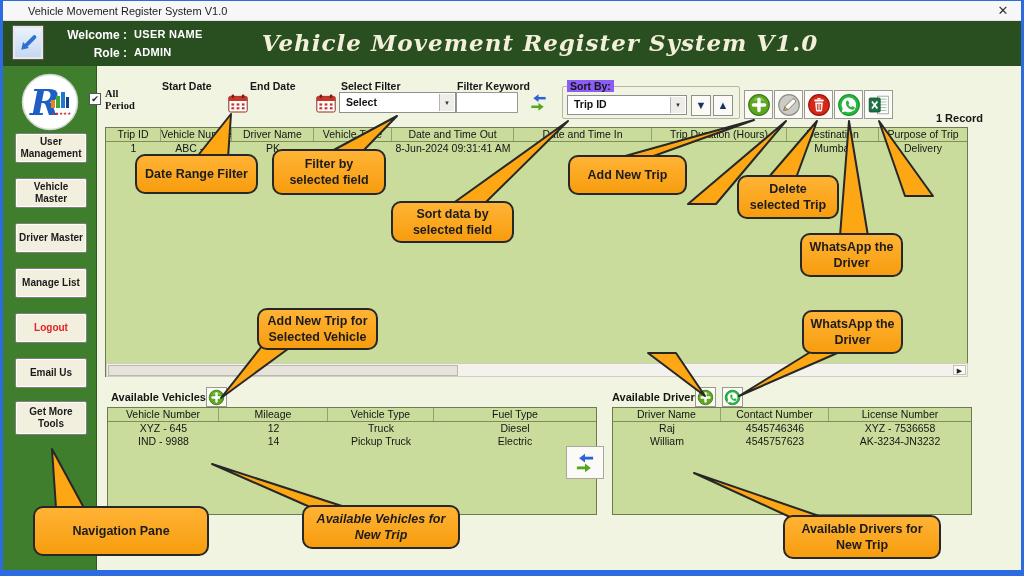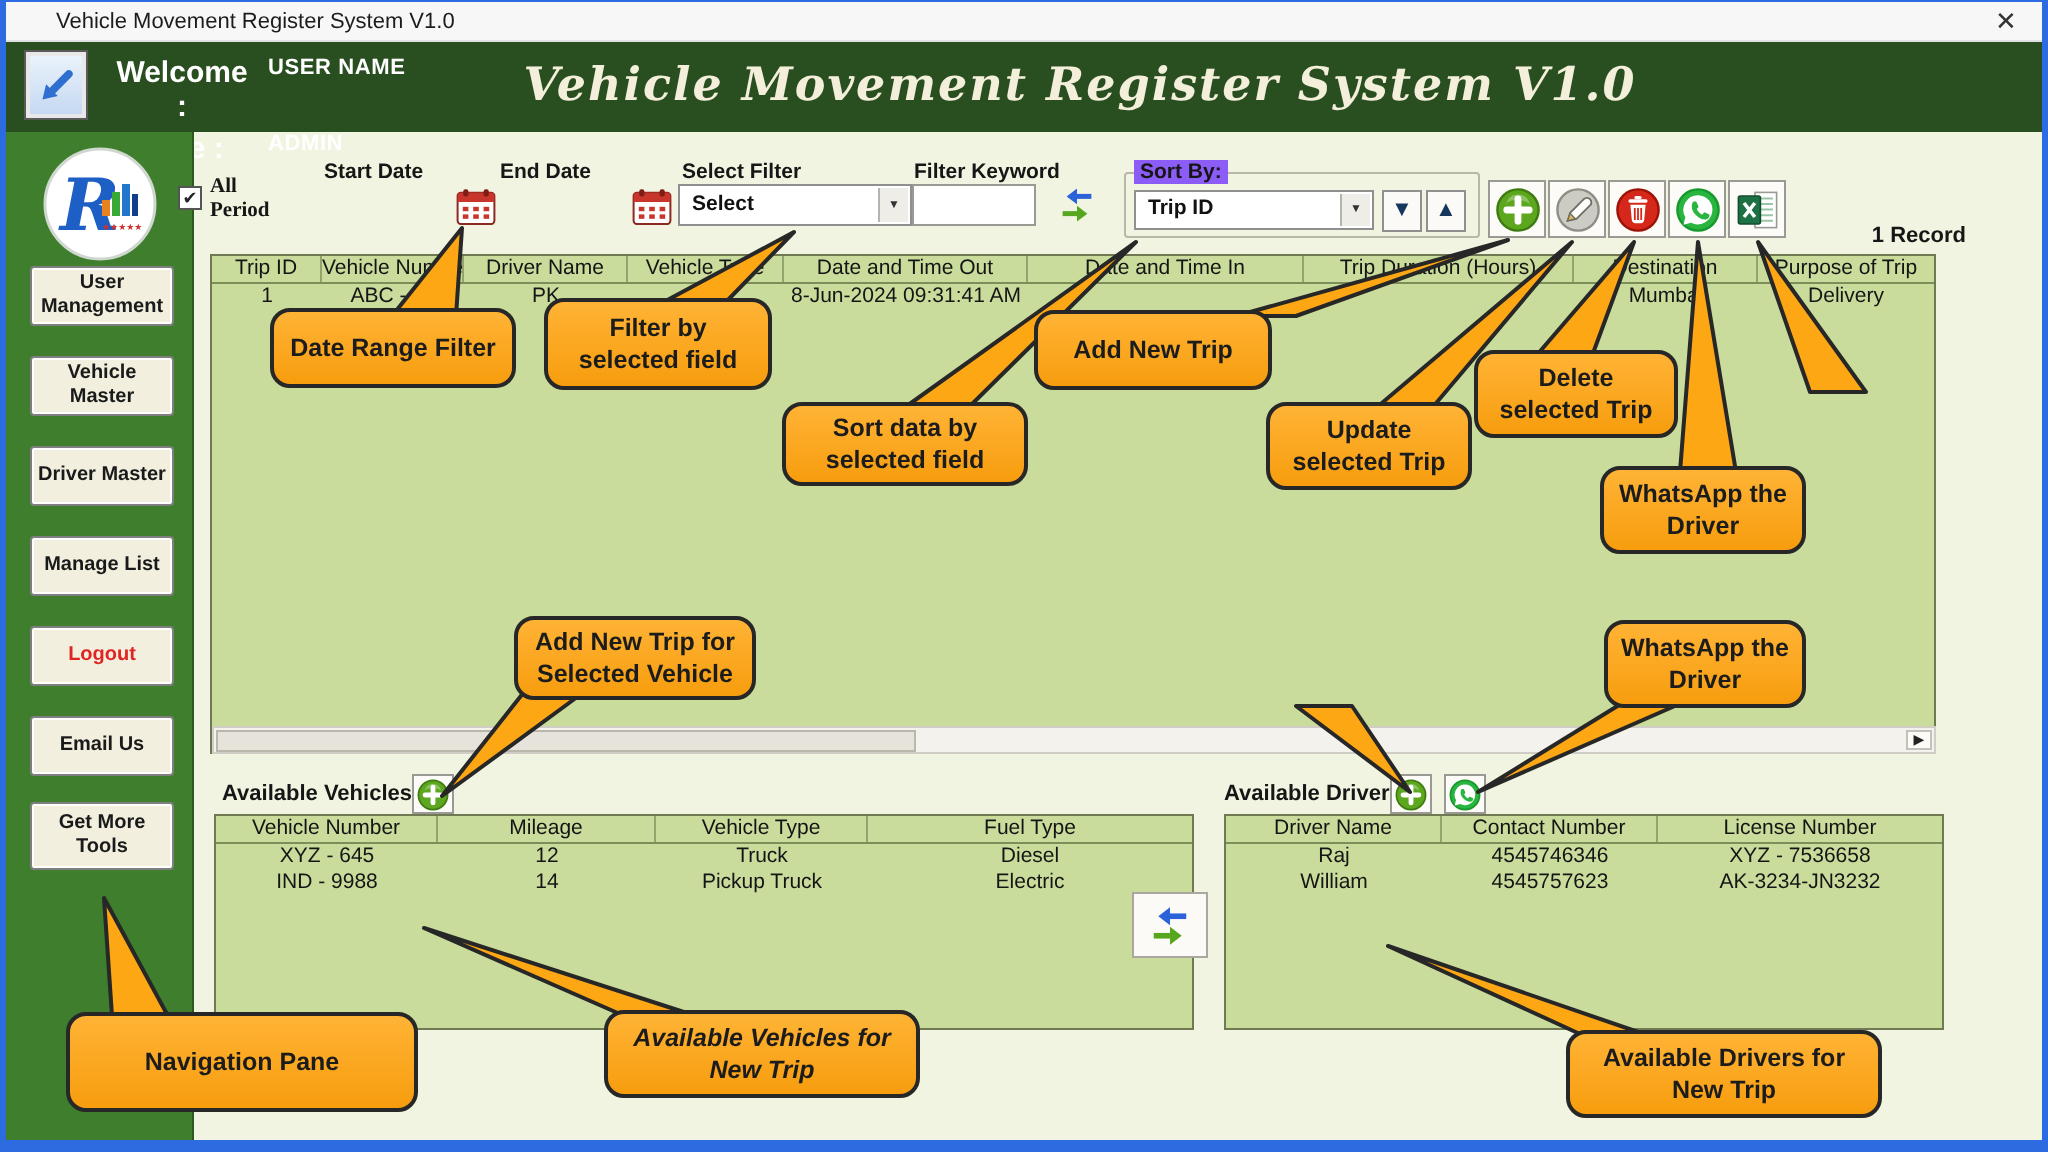--- a/index.html
+++ b/index.html
@@ -9,21 +9,21 @@
 
   .app-bg { left:3px; top:1px; width:1018px; height:569px; background:#f1f4e0; }
 
   .titlebar { left:3px; top:1px; width:1018px; height:20px; background:#f7f7f7; border-bottom:1px solid #e2e2e2; }
   .tb-title { position:absolute; left:25px; top:4px; font-size:11px; color:#1c1c1c; }
   .tb-close { position:absolute; right:10px; top:2px; width:16px; text-align:center; font-size:13px; color:#333; }
 
   .header { left:3px; top:21px; width:1018px; height:45px; background:#294e20; }
   .hdr-logo { position:absolute; left:10px; top:5px; width:30px; height:33px; background:linear-gradient(#eaf2fb,#c5d9f2); border:2px solid #e8e8e8; box-shadow:0 0 0 1px #5a5a5a; display:flex; align-items:center; justify-content:center; }
   .welcome { position:absolute; left:52px; top:7px; display:grid; grid-template-columns:72px auto; column-gap:7px; row-gap:4px; }
-  .wlab { text-align:center; font-weight:bold; color:#fff; font-size:15px; }
+  .wlab { text-align:right; font-weight:bold; color:#fff; font-size:12px; }
   .wval { font-weight:bold; color:#fff; font-size:11px; letter-spacing:.3px; }
   .app-title { position:absolute; left:537px; top:8px; transform:translateX(-50%); white-space:nowrap; font-family:"DejaVu Serif",serif; font-style:italic; font-weight:bold; font-size:23px; color:#f3efda; letter-spacing:1px; }
 
   .sidebar { left:3px; top:66px; width:94px; height:504px; background:#3f7e2d; border-right:1px solid #2c5a1e; }
   .logo-circle { position:absolute; left:18px; top:7px; width:58px; height:58px; }
   .side-btn { position:absolute; left:12px; width:72px; background:#f2efdf; border:1px solid #7f7f7f; border-radius:2px; box-shadow:inset 0 0 0 1px #fff; font-weight:bold; font-size:10px; line-height:1.2; color:#1a1a1a; display:flex; align-items:center; justify-content:center; text-align:center; padding:2px; }
   .side-btn.logout { color:#e02424; }
 
   .lbl { position:absolute; font-weight:bold; font-size:10.5px; color:#161616; white-space:nowrap; }
   .inp { position:absolute; background:#fff; border:1px solid #9a9a94; font-size:10.5px; text-align:center; color:#161616; }
@@ -340,22 +340,21 @@
     <polygon points="648,353 676,353 705,396"></polygon>
     <polygon points="812,351 842,351 739,396"></polygon>
     <polygon points="56,508 84,508 52,449"></polygon>
     <polygon points="310,507 345,507 212,464"></polygon>
     <polygon points="790,517 822,517 694,473"></polygon>
   </svg>
 
   <div class="callout" style="left:135px;top:154px;width:123px;height:40px;">Date Range Filter</div>
   <div class="callout" style="left:272px;top:149px;width:114px;height:46px;">Filter by selected field</div>
   <div class="callout" style="left:391px;top:201px;width:123px;height:42px;">Sort data by selected field</div>
-  <div class="callout" style="left:517px;top:155px;width:119px;height:40px;">Add New Trip</div>
-  <div class="callout" style="left:633px;top:201px;width:103px;height:44px;">Update selected Trip</div>
+  <div class="callout" style="left:568px;top:155px;width:119px;height:40px;">Add New Trip</div>
   <div class="callout" style="left:737px;top:175px;width:102px;height:44px;">Delete selected Trip</div>
   <div class="callout" style="left:800px;top:233px;width:103px;height:44px;">WhatsApp the Driver</div>
   <div class="callout" style="left:257px;top:308px;width:121px;height:42px;">Add New Trip for Selected Vehicle</div>
   <div class="callout" style="left:802px;top:310px;width:101px;height:44px;">WhatsApp the Driver</div>
   <div class="callout" style="left:33px;top:506px;width:176px;height:50px;">Navigation Pane</div>
   <div class="callout" style="left:302px;top:505px;width:158px;height:44px;font-style:italic;">Available Vehicles for New Trip</div>
   <div class="callout" style="left:783px;top:515px;width:158px;height:44px;">Available Drivers for New Trip</div>
 </div>
 
 </body></html>

